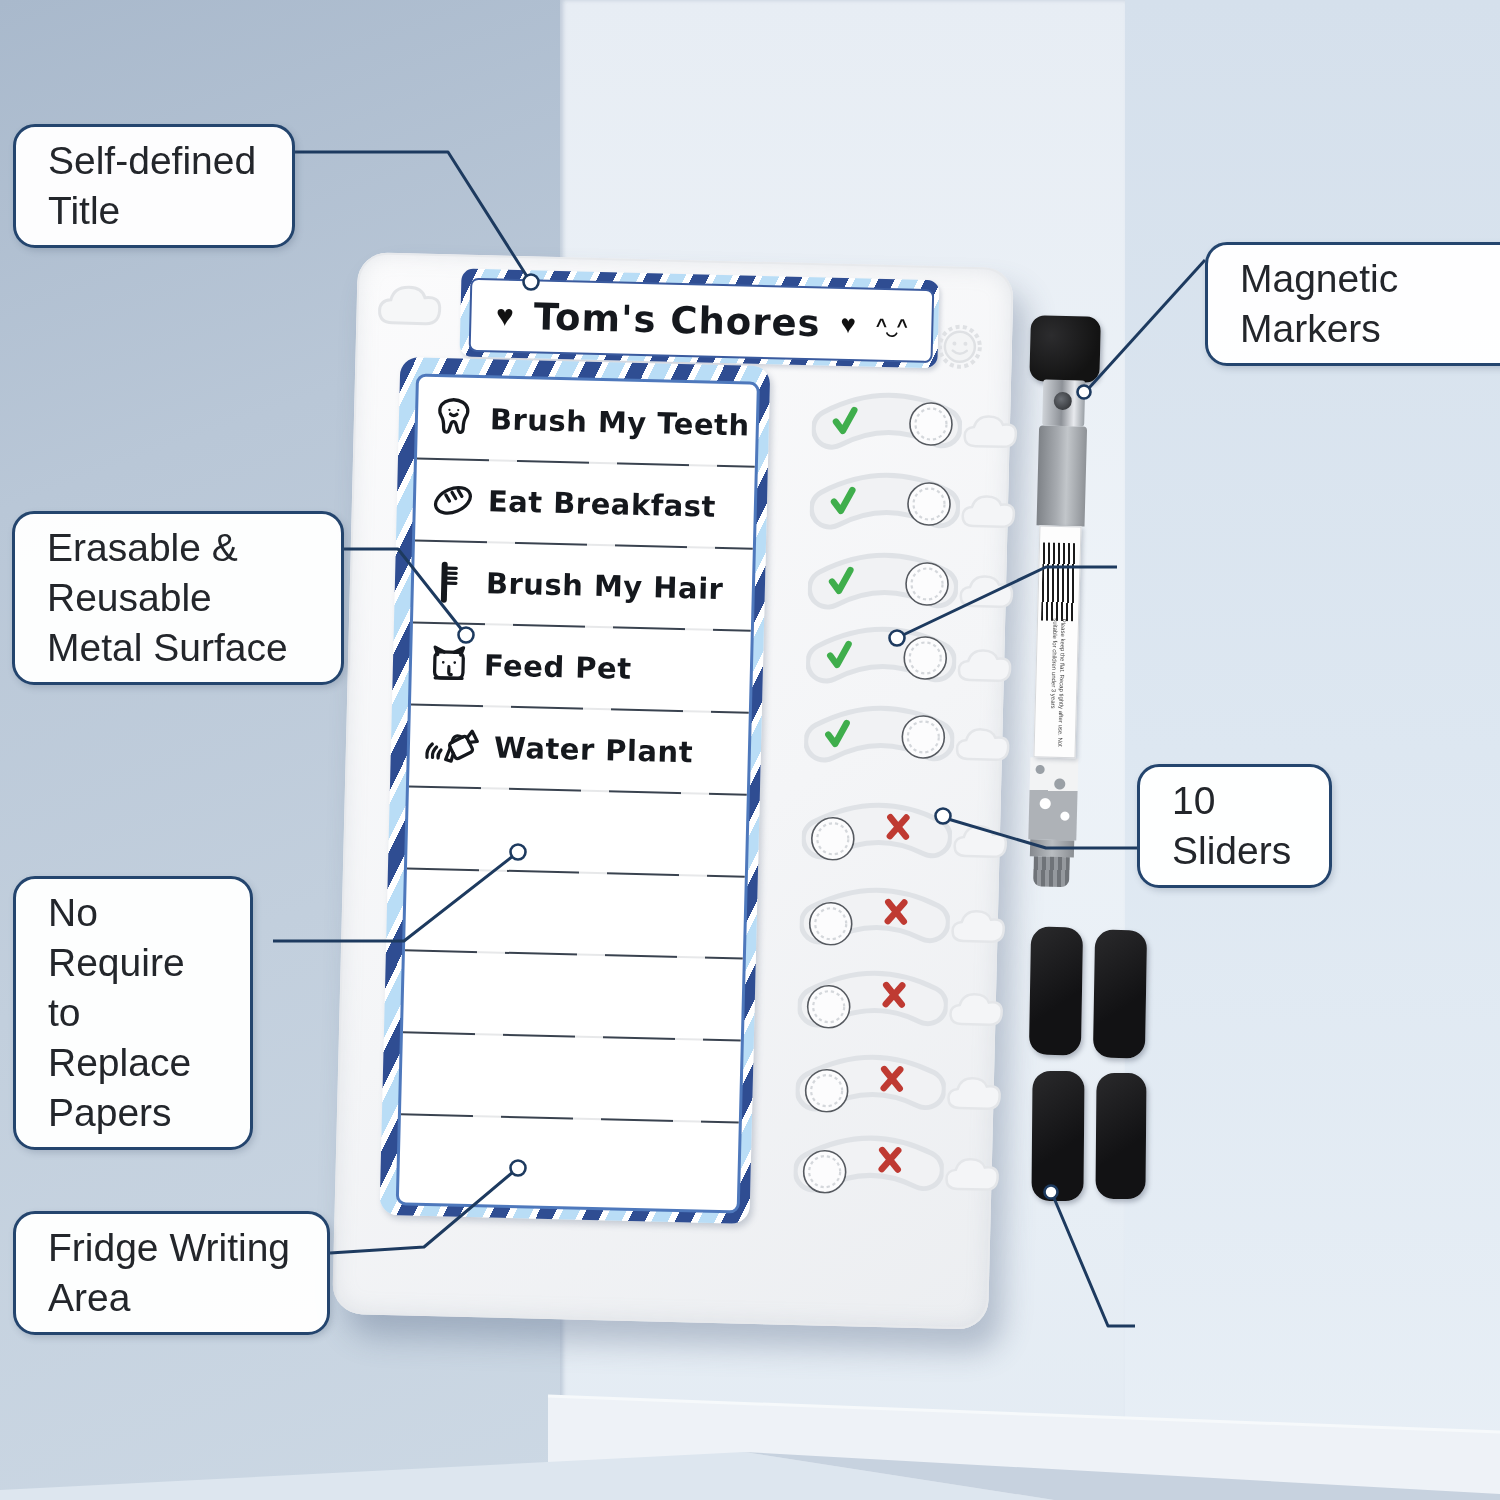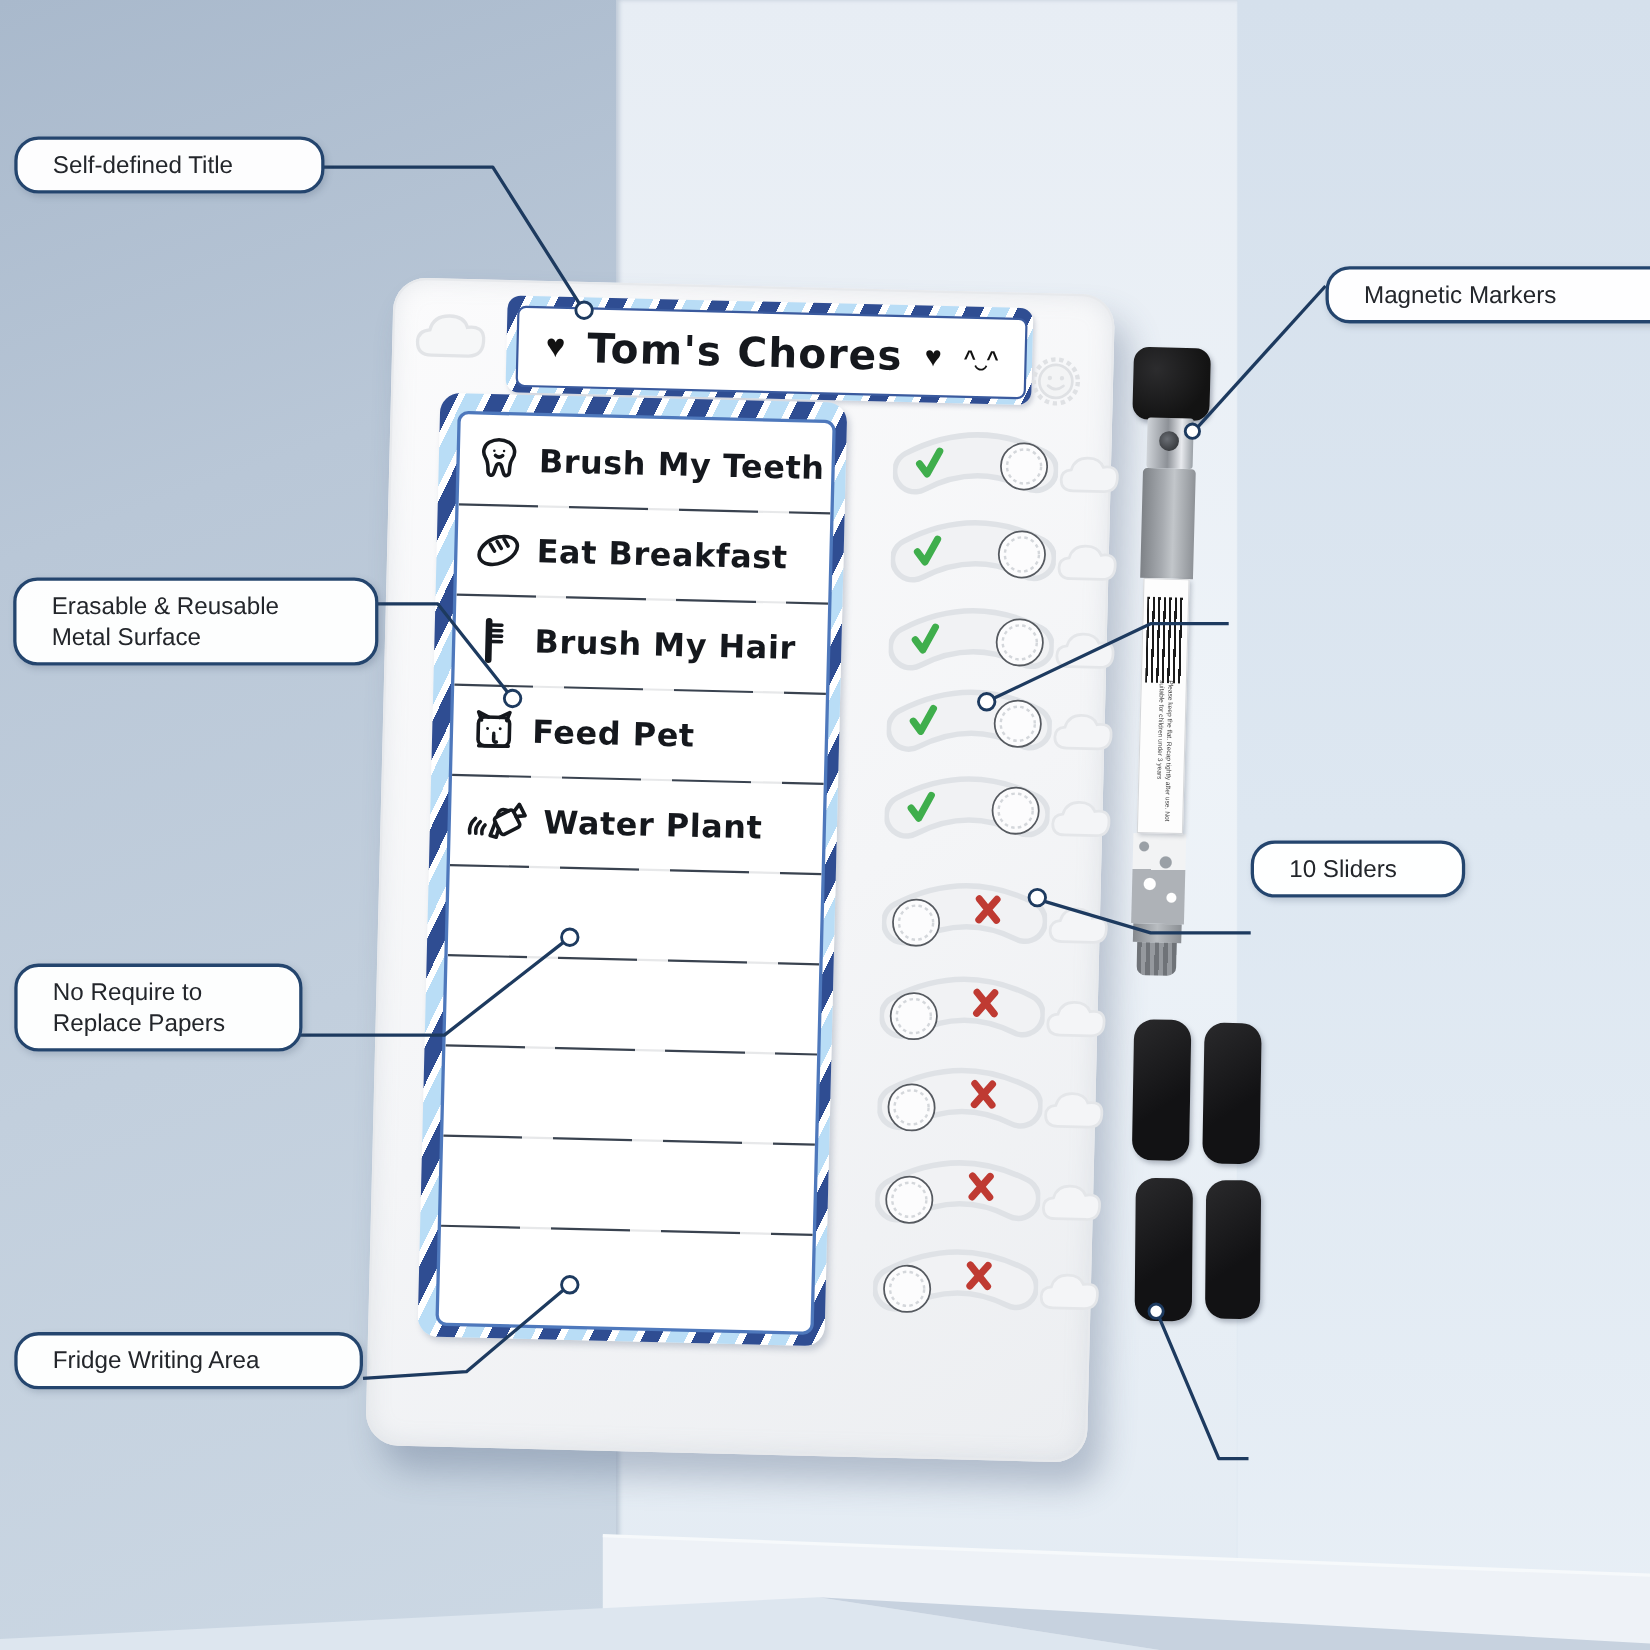--- a/index.html
+++ b/index.html
@@ -72,21 +72,21 @@
   #marker .ring{width:44px;height:17px;margin:0 auto;background:linear-gradient(90deg,#85898e,#b9bdc1 50%,#8a8e93);}
   #marker .tip{width:36px;height:30px;margin:0 auto;border-radius:0 0 8px 8px;
     background:repeating-linear-gradient(90deg,#6f7378 0 4px,#95999e 4px 8px);}
 
   
   .sticker{position:absolute;background:linear-gradient(145deg,#2a2a2c,#121214 60%);border-radius:18px;z-index:2;
     box-shadow:2px 3px 5px rgba(60,70,90,.35);}
 
   
   .callout{position:absolute;z-index:5;background:rgba(255,255,255,.97);border:3px solid #24456e;border-radius:22px;
-    padding:9px 32px;box-sizing:border-box;font-size:22px;line-height:1.28;color:#23262b;
+    padding:9px 32px;box-sizing:border-box;font-size:39px;line-height:1.28;color:#23262b;
     box-shadow:2px 3px 6px rgba(80,95,120,.25);}
   #leaders{position:absolute;left:0;top:0;z-index:4;}
 
   svg.lineart{display:block;}
 </style>
 </head>
 <body>
 <div id="stage">
 
   <div class="bg-left"></div>
@@ -392,18 +392,18 @@
       <circle cx="897" cy="638" r="7.5"></circle>
       <circle cx="943" cy="816" r="7.5"></circle>
       <circle cx="518" cy="852" r="7.5"></circle>
       <circle cx="518" cy="1168" r="7.5"></circle>
       <circle cx="1051" cy="1192" r="6.5"></circle>
     </g>
   </svg>
 
   <div class="callout" style="left:13px;top:124px;width:282px">Self-defined Title</div>
   <div class="callout" style="left:1205px;top:242px;width:348px">Magnetic Markers</div>
-  <div class="callout" style="left:12px;top:525px;width:332px">Erasable &amp; Reusable Metal Surface</div>
+  <div class="callout" style="left:12px;top:511px;width:332px">Erasable &amp; Reusable Metal Surface</div>
   <div class="callout" style="left:1137px;top:764px;width:195px">10 Sliders</div>
-  <div class="callout" style="left:13px;top:876px;width:262px">No Require to Replace Papers</div>
+  <div class="callout" style="left:13px;top:876px;width:240px">No Require to Replace Papers</div>
   <div class="callout" style="left:13px;top:1211px;width:317px">Fridge Writing Area</div>
 
 </div>
 
 </body></html>

